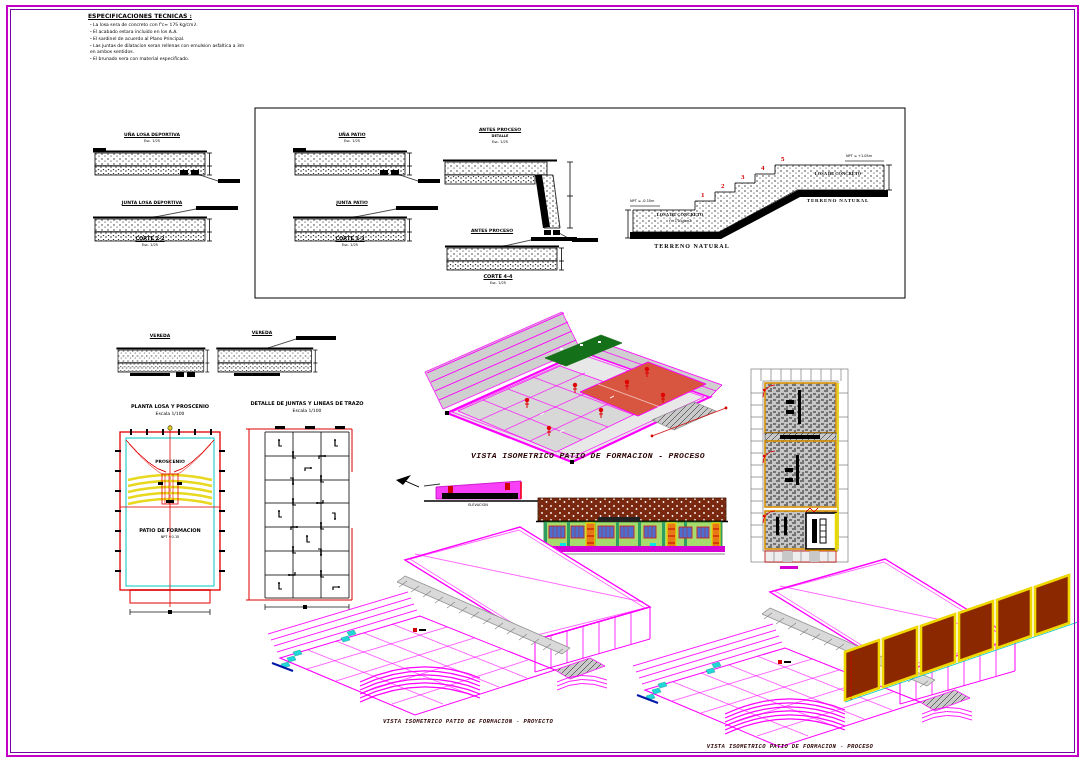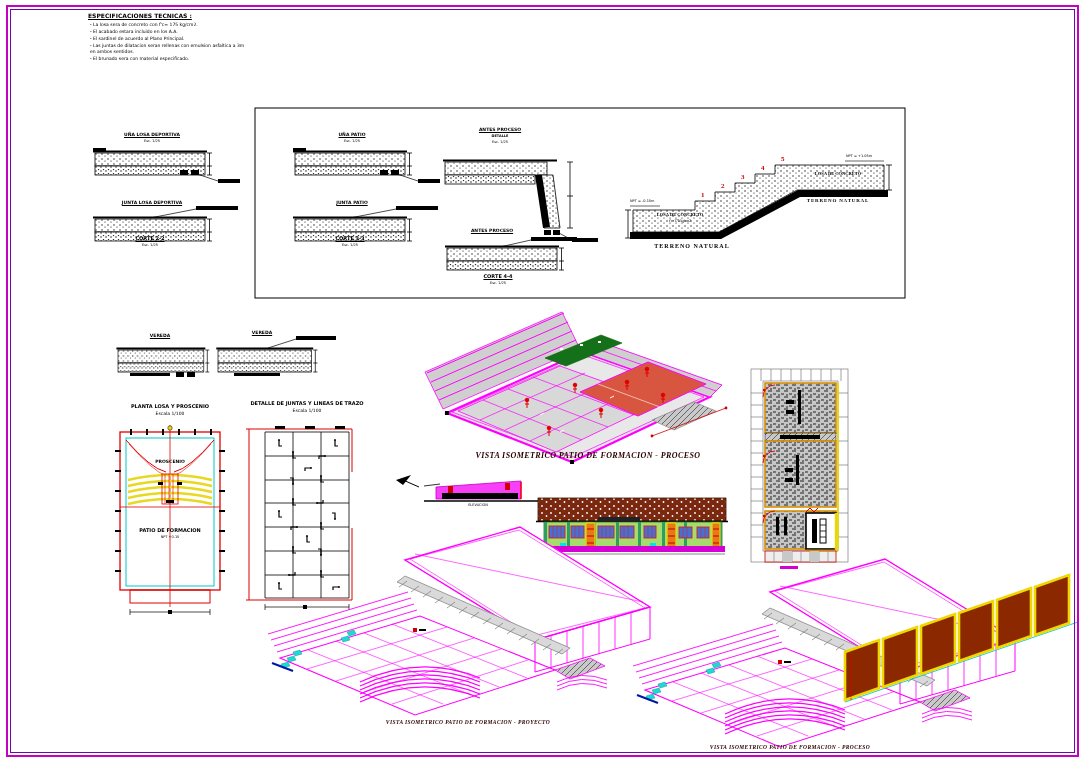--- a/index.html
+++ b/index.html
@@ -7,21 +7,21 @@
          font-family:"DejaVu Sans",sans-serif;color:#000;}
   #border-outer{position:absolute;left:6px;top:5px;right:6px;bottom:10px;border:2px solid #c400c4;pointer-events:none;}
   #border-inner{position:absolute;left:10px;top:9px;right:10px;bottom:14px;border:1px solid #7a00a8;pointer-events:none;}
   svg#art{position:absolute;left:0;top:0;}
   .lbl{position:absolute;white-space:nowrap;transform:translateX(-50%);line-height:1.1;}
   .left{transform:none;}
   .b{font-weight:bold;}
   .u{text-decoration:underline;}
   .t3{font-size:3.5px;} .t4{font-size:4.5px;} .t5{font-size:5px;} .t6{font-size:6px;}
   .serif{font-family:"Liberation Serif",serif;}
-  .cap{font-family:Liberation Serif, serif;font-style:italic;font-weight:bold;color:#2a0000;letter-spacing:.4px;}
+  .cap{font-family:Liberation Mono, monospace;font-style:italic;font-weight:bold;color:#2a0000;letter-spacing:.4px;}
   .stepnum{position:absolute;color:#d40000;font-weight:bold;font-size:7px;font-family:"Liberation Serif",serif;}
   #specs{position:absolute;left:88px;top:12px;width:158px;}
   #specs ul{margin:3px 0 0 2px;padding:0;list-style:none;}
   #specs li{font-size:4.5px;margin:0 0 1.5px 0;line-height:1.25;}
   #specs li:before{content:"- ";}
 </style>
 </head>
 <body>
 
 <div id="sheet">

